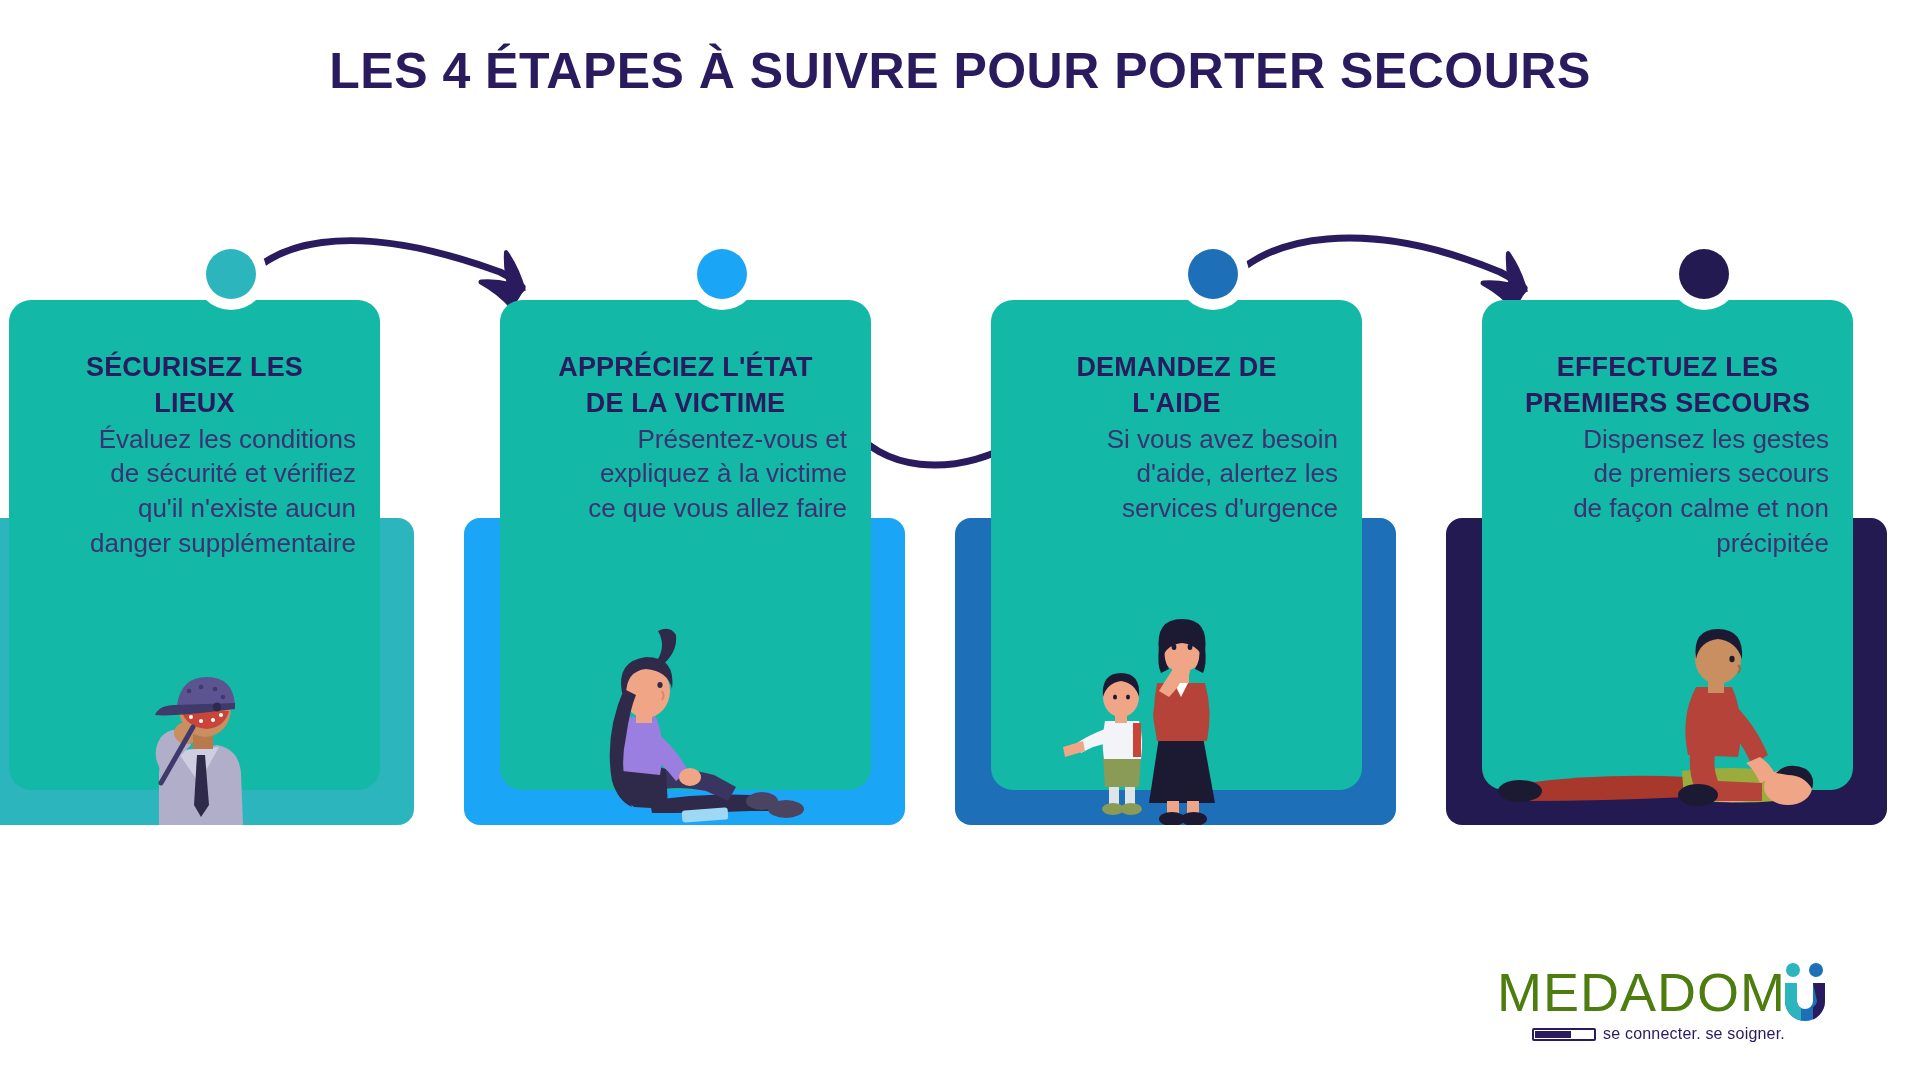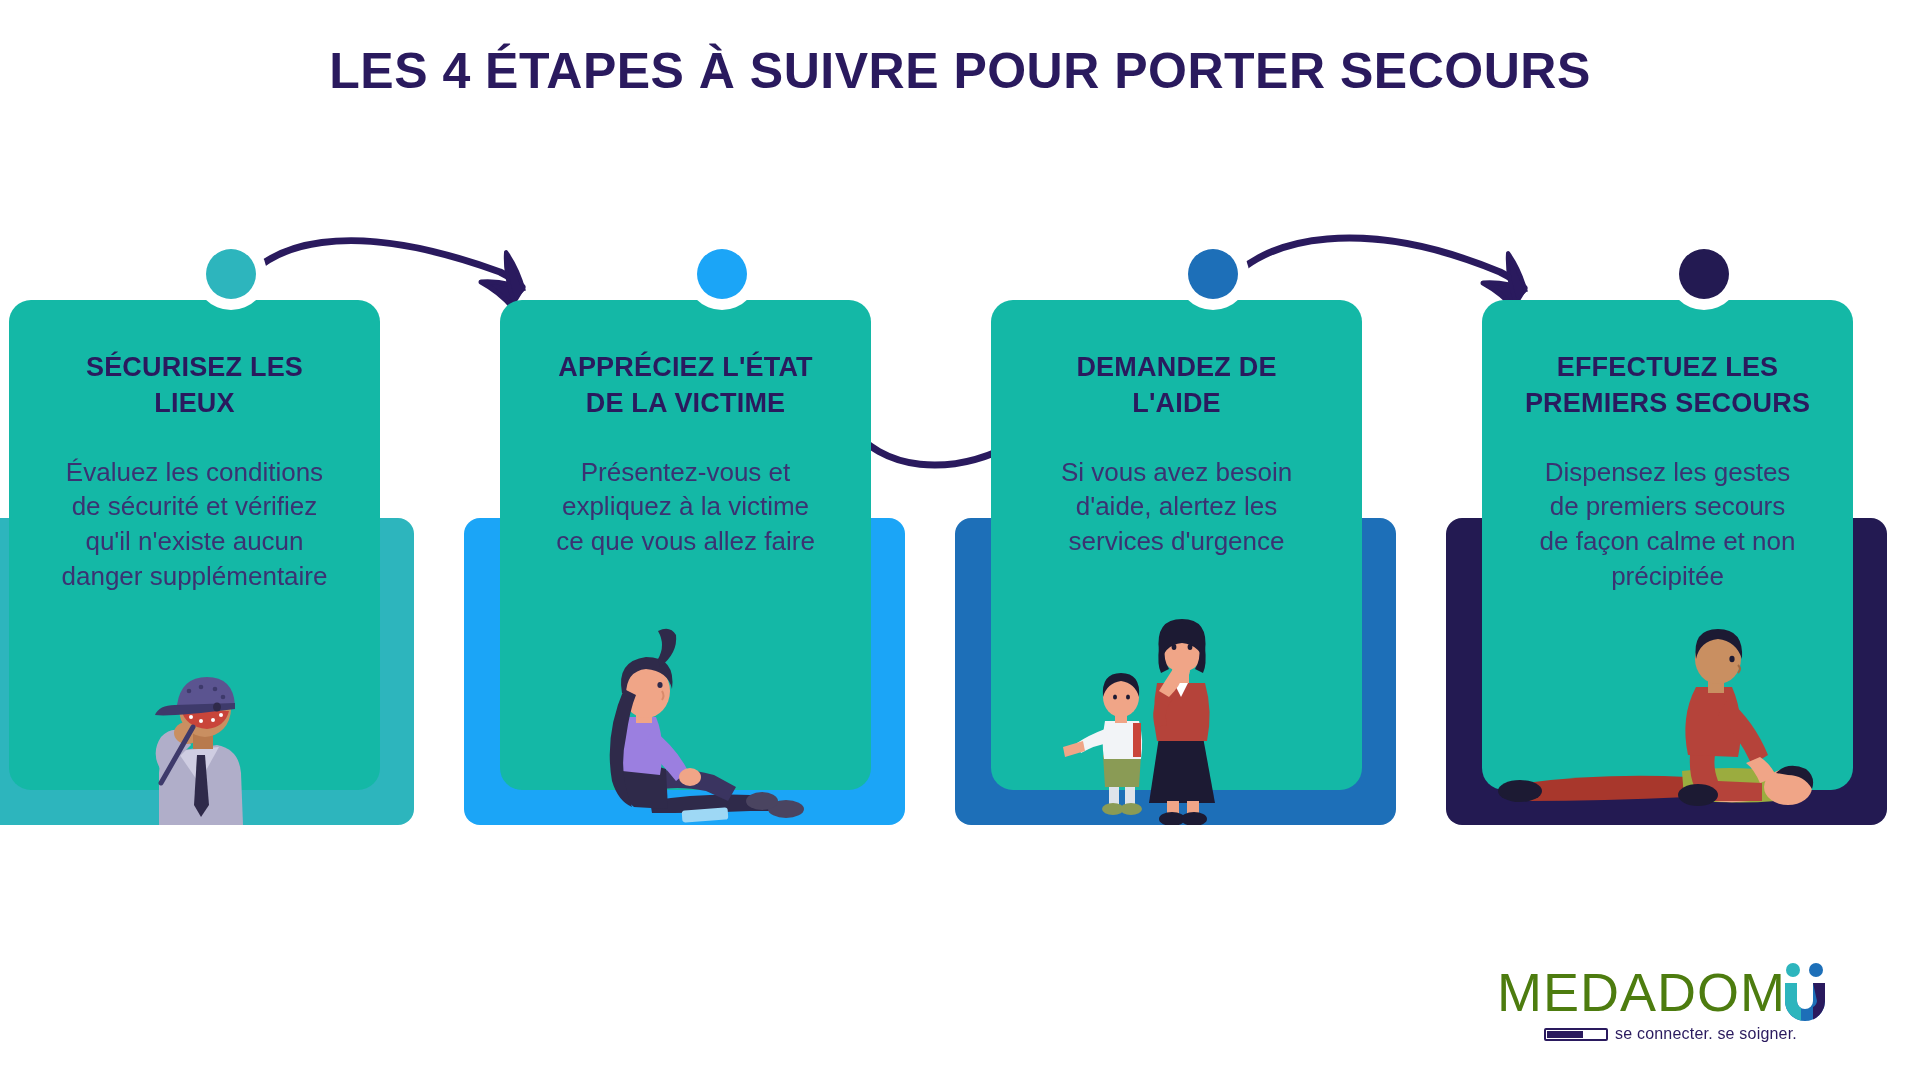--- a/index.html
+++ b/index.html
@@ -68,26 +68,26 @@
 
   .card-title {
     font-size: 27px;
     font-weight: bold;
     line-height: 1.33;
     color: #2a1a5e;
     letter-spacing: 0.2px;
     white-space: pre-line;
   }
   .card-body {
-    margin-top: 33px;
     font-size: 26px;
     line-height: 1.33;
     color: #3b3272;
     white-space: pre-line;
     font-family: "Liberation Sans", sans-serif;
+    text-align: right;
   }
 
   
   .dot-holder {
     position: absolute;
     left: 186px;
     top: -62px;
     width: 72px;
     height: 72px;
     border-radius: 50%;
@@ -141,21 +141,21 @@
   }
   #logo-mark {
     position: absolute;
     left: 278px;
     top: -4px;
     width: 60px;
     height: 62px;
   }
   #logo-tagline-row {
     position: absolute;
-    left: 47px;
+    left: 35px;
     top: 60px;
     display: flex;
     align-items: center;
     gap: 7px;
   }
   #logo-bar {
     width: 64px;
     height: 13px;
     border: 2px solid #2a1a5e;
     border-radius: 2px;

